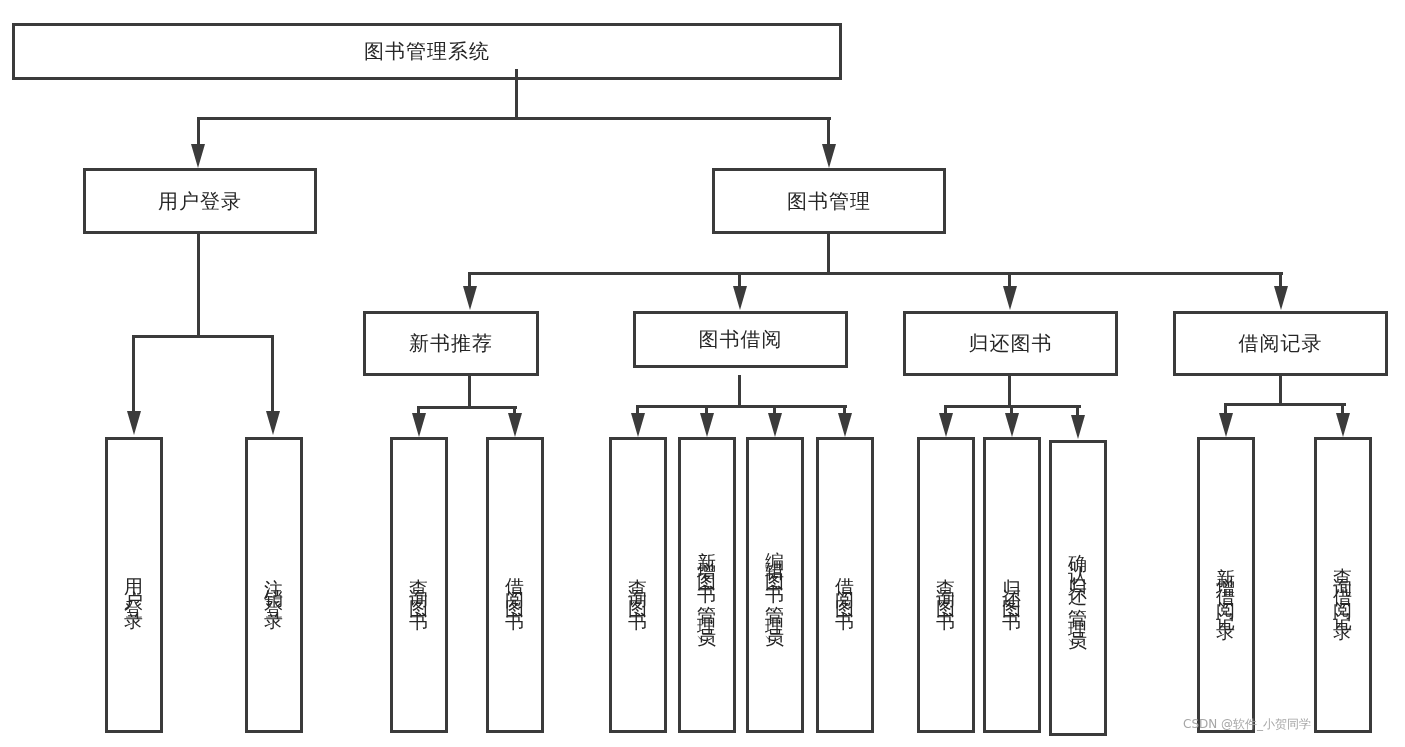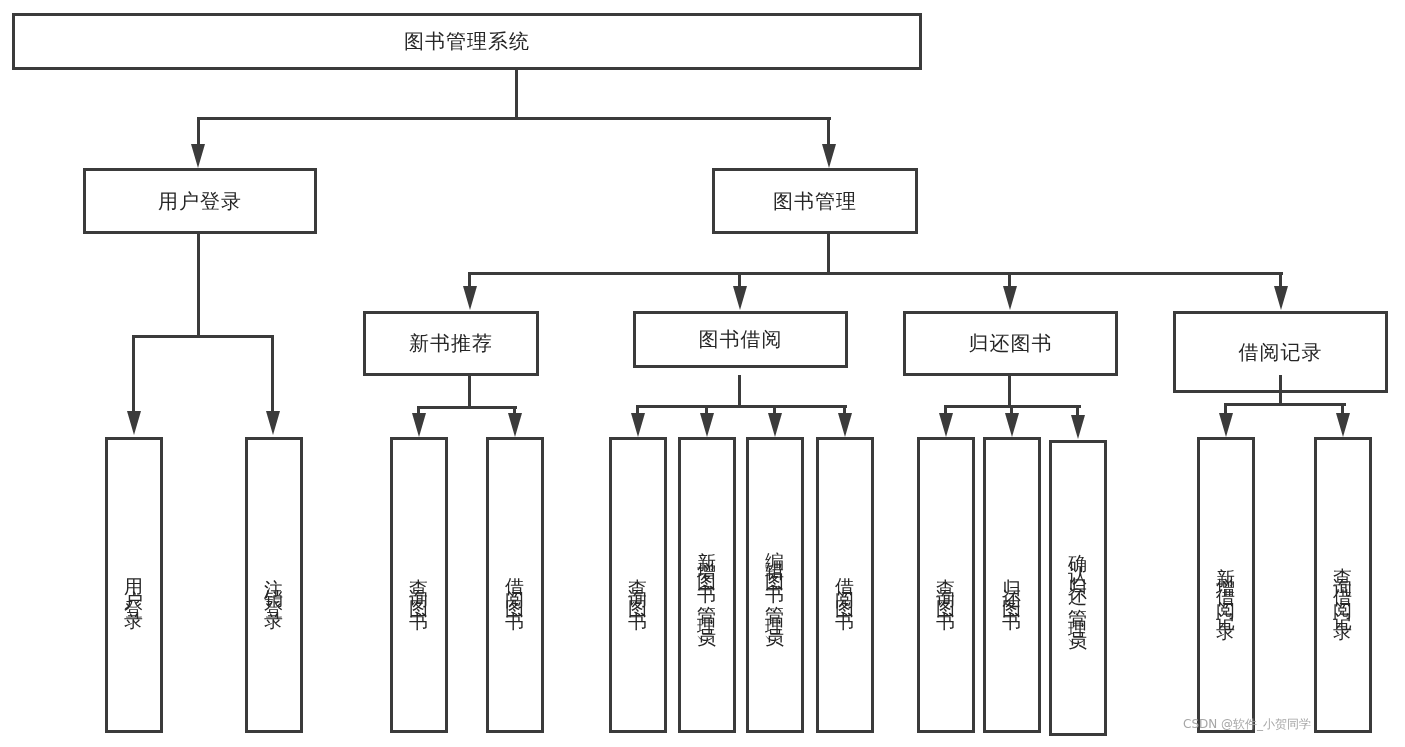--- a/index.html
+++ b/index.html
@@ -25,41 +25,41 @@
   .watermark{
     position:absolute;left:1183px;top:716px;width:222px;
     font-size:12px;color:#a6a6a6;white-space:nowrap;z-index:5;
   }
 </style>
 </head>
 <body>
 
 <div class="canvas">
 
-  <div class="box" style="left:12px;top:13px;width:910px;height:57px">
+  <div class="box" style="left:12px;top:23px;width:830px;height:57px">
     <span class="hlabel">图书管理系统</span>
   </div>
 
   <div class="box" style="left:83px;top:168px;width:234px;height:66px">
     <span class="hlabel">用户登录</span>
   </div>
-  <div class="box" style="left:712px;top:168px;width:206px;height:66px">
+  <div class="box" style="left:712px;top:168px;width:234px;height:66px">
     <span class="hlabel">图书管理</span>
   </div>
 
   <div class="box" style="left:363px;top:311px;width:176px;height:65px">
     <span class="hlabel">新书推荐</span>
   </div>
   <div class="box" style="left:633px;top:311px;width:215px;height:57px">
     <span class="hlabel">图书借阅</span>
   </div>
   <div class="box" style="left:903px;top:311px;width:215px;height:65px">
     <span class="hlabel">归还图书</span>
   </div>
-  <div class="box" style="left:1173px;top:311px;width:215px;height:82px">
+  <div class="box" style="left:1173px;top:311px;width:215px;height:65px">
     <span class="hlabel">借阅记录</span>
   </div>
 
   <div class="box leaf" style="left:105px;top:437px;width:58px;height:296px">
     <span class="vlabel">用户登录</span>
   </div>
   <div class="box leaf" style="left:245px;top:437px;width:58px;height:296px">
     <span class="vlabel">注销登录</span>
   </div>
 

